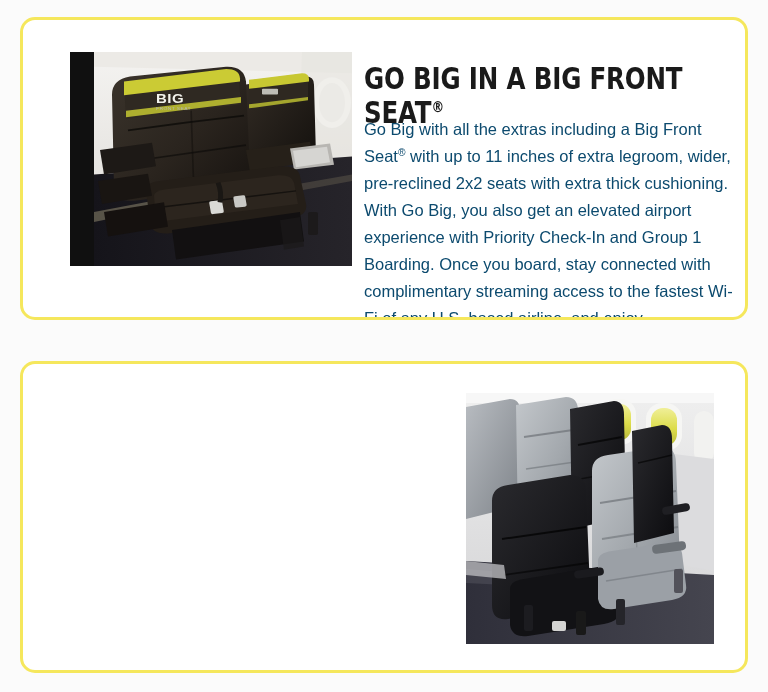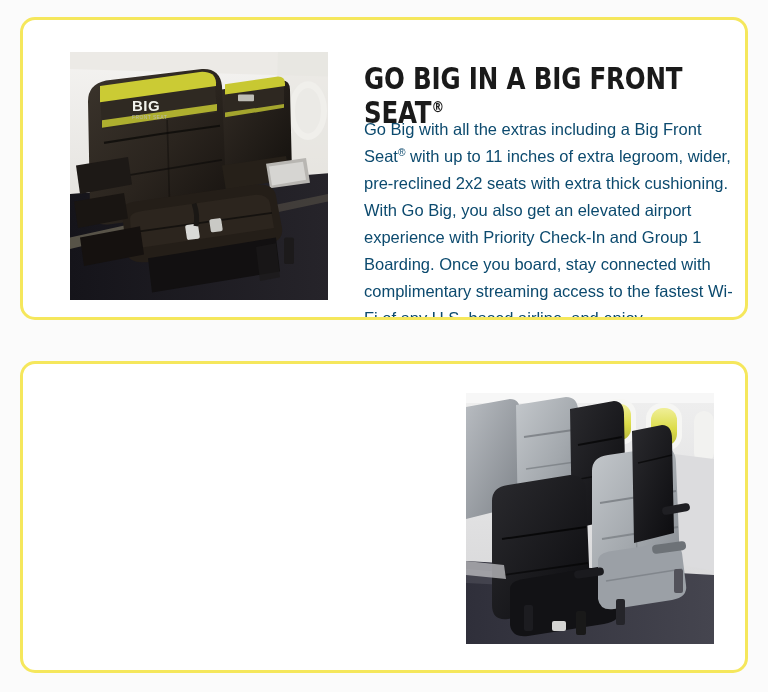--- a/index.html
+++ b/index.html
@@ -105,21 +105,22 @@
   
   .photo {
     position: absolute;
     overflow: hidden;
     background: #101010;
   }
   #photo-big {
     left: 47px;
     top: 32px;
     width: 258px;
-    height: 248px;
+    height: 214px;
+    padding-left: 24px;
   }
   #photo-comfy {
     left: 443px;
     top: 29px;
     width: 248px;
     height: 251px;
   }
   .photo svg {
     display: block;
     width: 100%;

